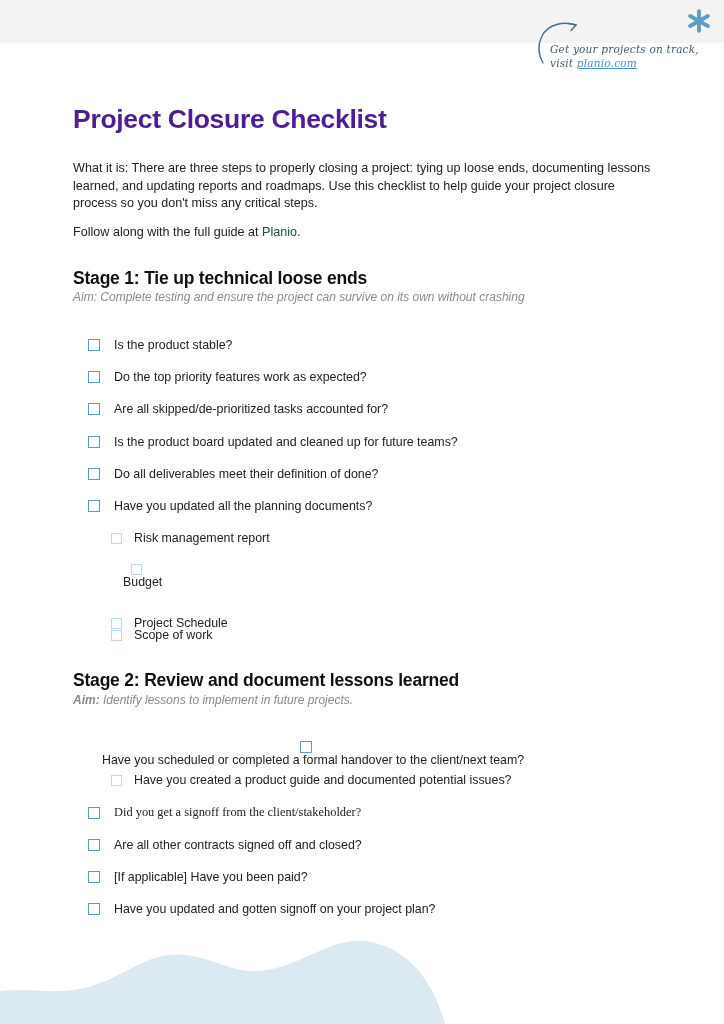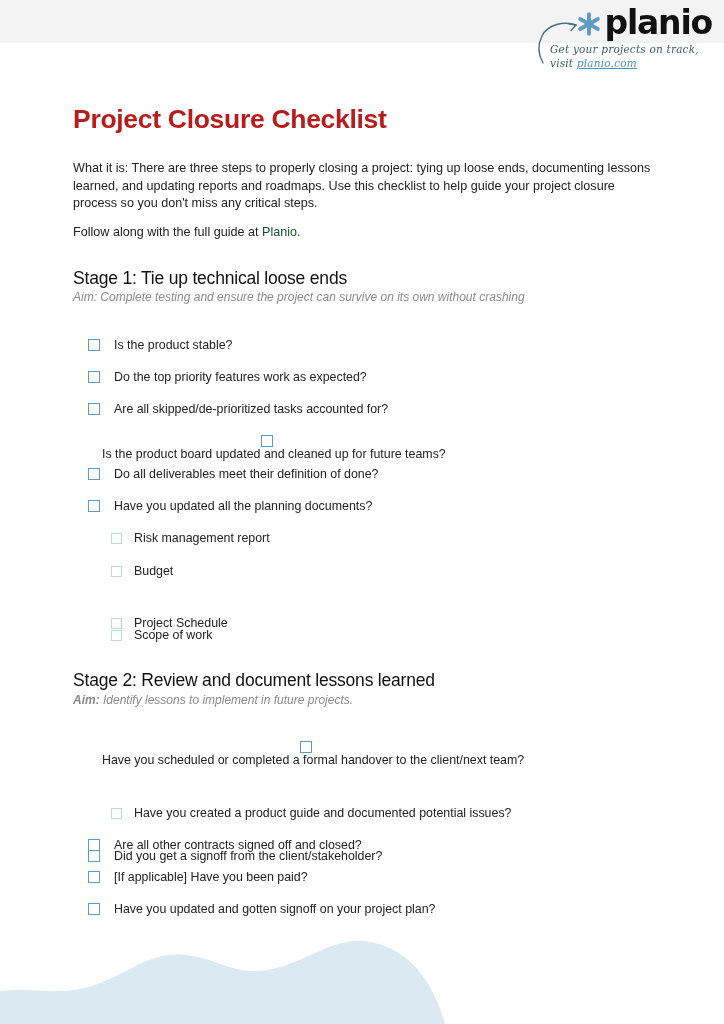--- a/index.html
+++ b/index.html
@@ -86,21 +86,21 @@
     top: 0;
     left: 73px;
     width: 600px;
   }
   .doc-title {
     position: absolute;
     top: 104px;
     left: 0;
     font-size: 26.5px;
     font-weight: 700;
-    color: #b91c1c;
+    color: #4c1d95;
     letter-spacing: -0.3px;
     white-space: nowrap;
   }
   .intro {
     position: absolute;
     top: 160px;
     left: 0;
     width: 580px;
     font-size: 12.6px;
     line-height: 17.5px;
@@ -118,21 +118,21 @@
   .link {
     color: #4a90c2;
     text-decoration: none;
   }
 
   
   .stage-title {
     position: absolute;
     left: 0;
     font-size: 17.5px;
-    font-weight: 400;
+    font-weight: 700;
     color: #111111;
     letter-spacing: -0.2px;
     white-space: nowrap;
   }
   .stage-aim {
     position: absolute;
     left: 0;
     font-size: 12px;
     font-style: italic;
     color: #8a8a8a;
@@ -211,21 +211,20 @@
 
     <div class="brand-logo-row">
       <svg class="brand-asterisk" viewBox="0 0 24 24">
         <g stroke="#5f9cc4" stroke-width="3.6" stroke-linecap="round">
           <line x1="12" y1="3" x2="12" y2="21"></line>
           <line x1="3.8" y1="7.4" x2="20.2" y2="16.6"></line>
           <line x1="3.8" y1="16.6" x2="20.2" y2="7.4"></line>
         </g>
         <circle cx="12" cy="12" r="3.4" fill="#5f9cc4"></circle>
       </svg>
-      <span class="brand-word">planio</span>
     </div>
 
     <div class="brand-tagline">
       <span>Get your projects on track,</span><br>
       <span>visit </span><span class="tl-link" style="color: rgb(74, 144, 194);">planio.com</span>
     </div>
   </div>
 
   <div class="content">
 
@@ -256,57 +255,57 @@
         <span class="check-label">Is the product stable?</span>
       </div>
       <div class="check-row lvl1" style="top: 370px;">
         <span class="cbox lvl1"></span>
         <span class="check-label">Do the top priority features work as expected?</span>
       </div>
       <div class="check-row lvl1" style="top: 402px;">
         <span class="cbox lvl1"></span>
         <span class="check-label">Are all skipped/de-prioritized tasks accounted for?</span>
       </div>
-      <div class="check-row lvl1" style="top: 435px; flex-direction: column;">
+      <div class="check-row lvl1" style="top: 435px;">
         <span class="cbox lvl1"></span>
         <span class="check-label">Is the product board updated and cleaned up for future teams?</span>
       </div>
       <div class="check-row lvl1" style="top: 467px;">
         <span class="cbox lvl1"></span>
         <span class="check-label">Do all deliverables meet their definition of done?</span>
       </div>
       <div class="check-row lvl1" style="top: 499px;">
         <span class="cbox lvl1"></span>
         <span class="check-label">Have you updated all the planning documents?</span>
       </div>
       <div class="check-row lvl2" style="top: 531px;">
         <span class="cbox lvl2"></span>
         <span class="check-label">Risk management report</span>
       </div>
-      <div class="check-row lvl2" style="top: 564px;">
+      <div class="check-row lvl2" style="top: 564px; flex-direction: column;">
         <span class="cbox lvl2"></span>
         <span class="check-label">Budget</span>
       </div>
       <div class="check-row lvl2" style="top: 600px; margin-top: 16px;">
         <span class="cbox lvl2"></span>
         <span class="check-label">Project Schedule</span>
       </div>
       <div class="check-row lvl2" style="top: 628px;">
         <span class="cbox lvl2"></span>
         <span class="check-label">Scope of work</span>
       </div>
       <div class="check-row lvl1" style="top: 741px; flex-direction: column;">
         <span class="cbox lvl1"></span>
         <span class="check-label">Have you scheduled or completed a formal handover to the client/next team?</span>
       </div>
-      <div class="check-row lvl2" style="top: 806px; justify-content: space-between;">
+      <div class="check-row lvl2" style="top: 773px; justify-content: space-between;">
         <span class="cbox lvl2"></span>
         <span class="check-label">Have you created a product guide and documented potential issues?</span>
       </div>
-      <div class="check-row lvl1" style="top: 849px;">
+      <div class="check-row lvl1" style="top: 805px; font-family: Liberation Serif, serif;">
         <span class="cbox lvl1"></span>
         <span class="check-label">Did you get a signoff from the client/stakeholder?</span>
       </div>
       <div class="check-row lvl1" style="top: 838px;">
         <span class="cbox lvl1"></span>
         <span class="check-label">Are all other contracts signed off and closed?</span>
       </div>
       <div class="check-row lvl1" style="top: 870px;">
         <span class="cbox lvl1"></span>
         <span class="check-label">[If applicable] Have you been paid?</span>

